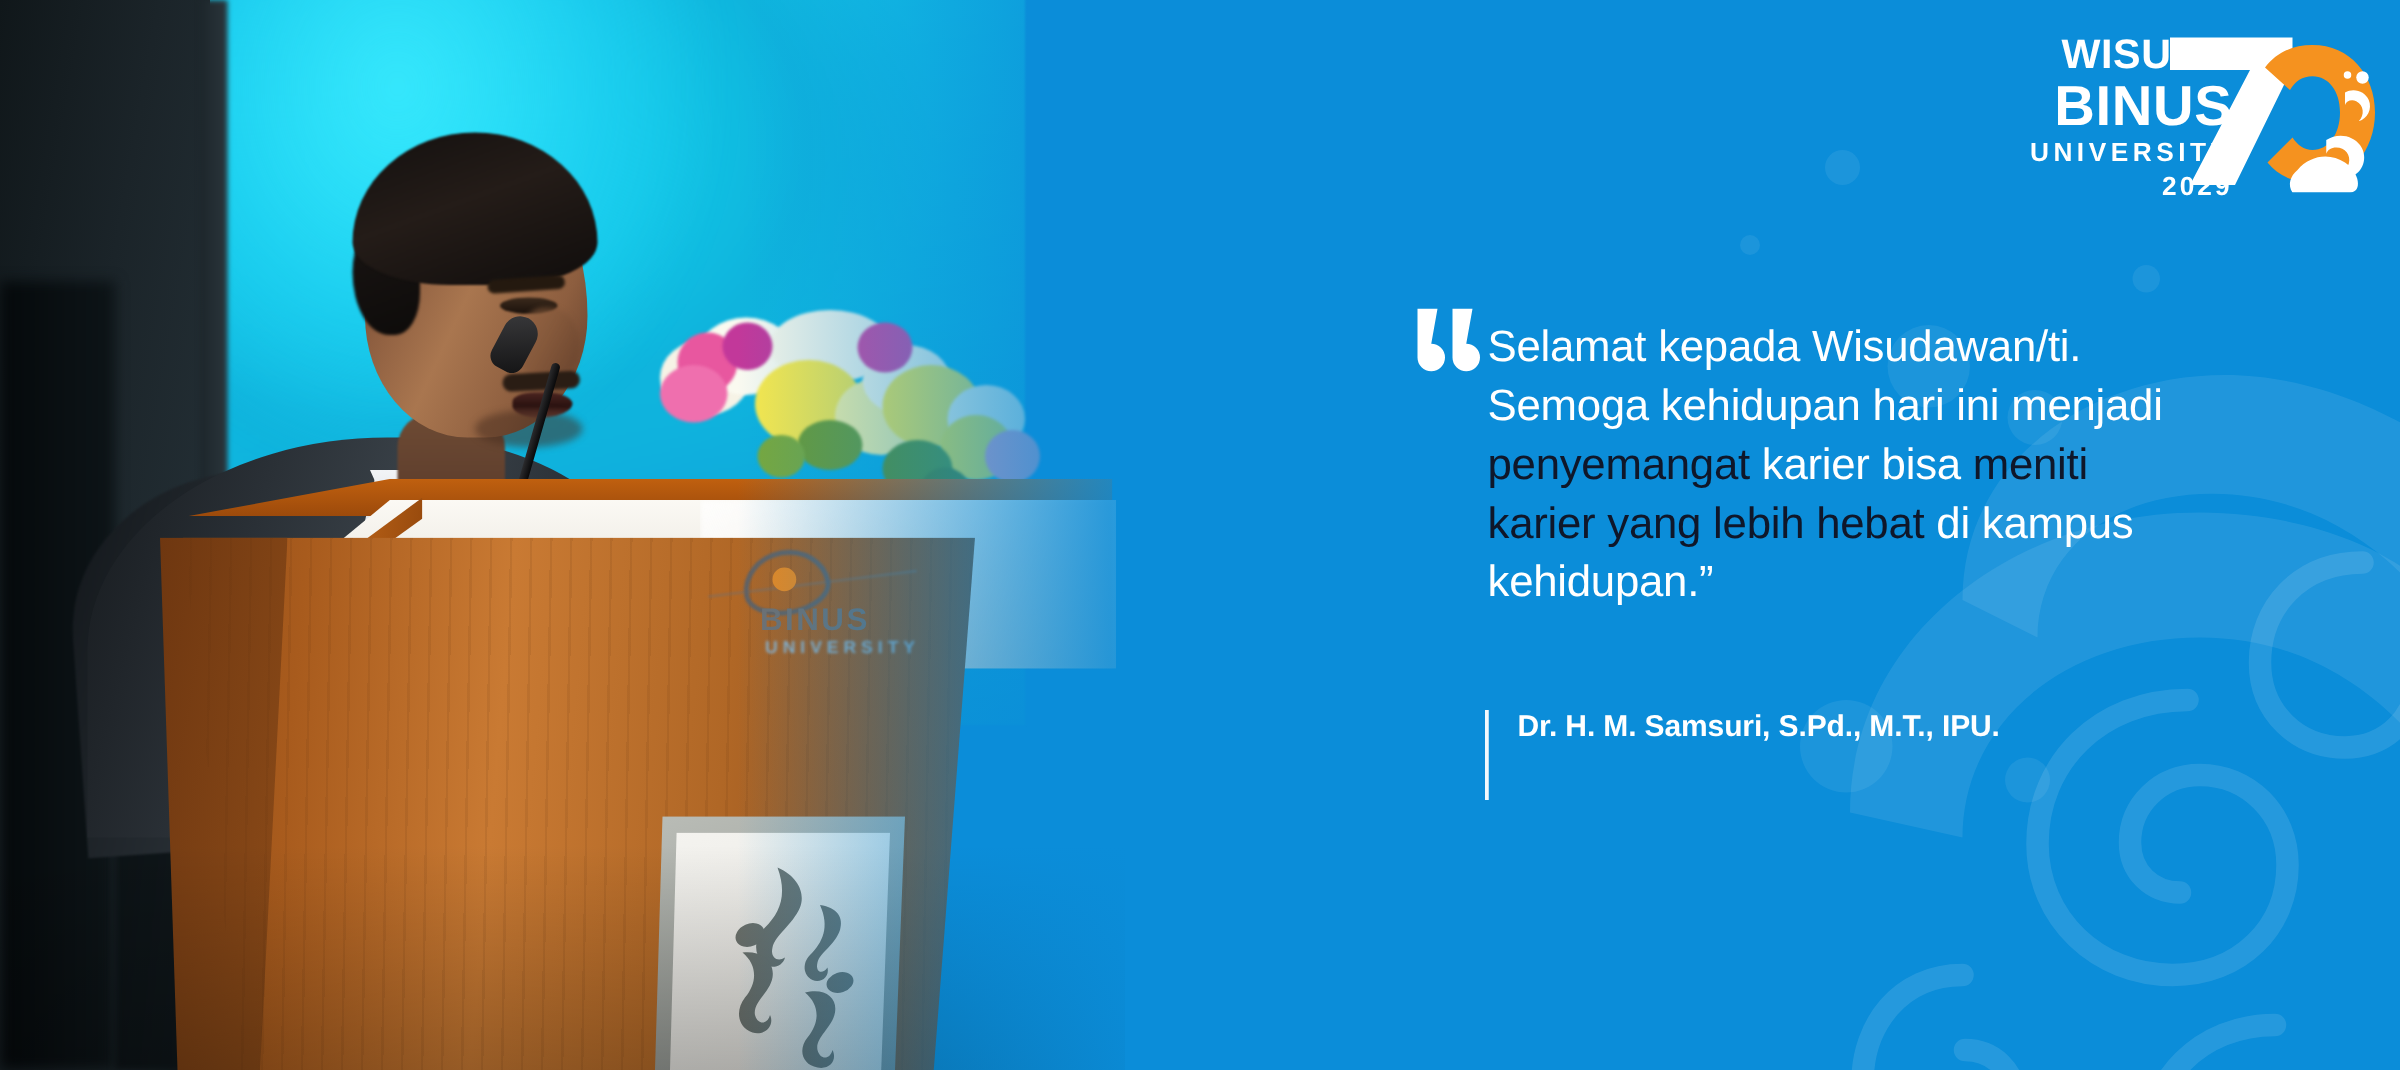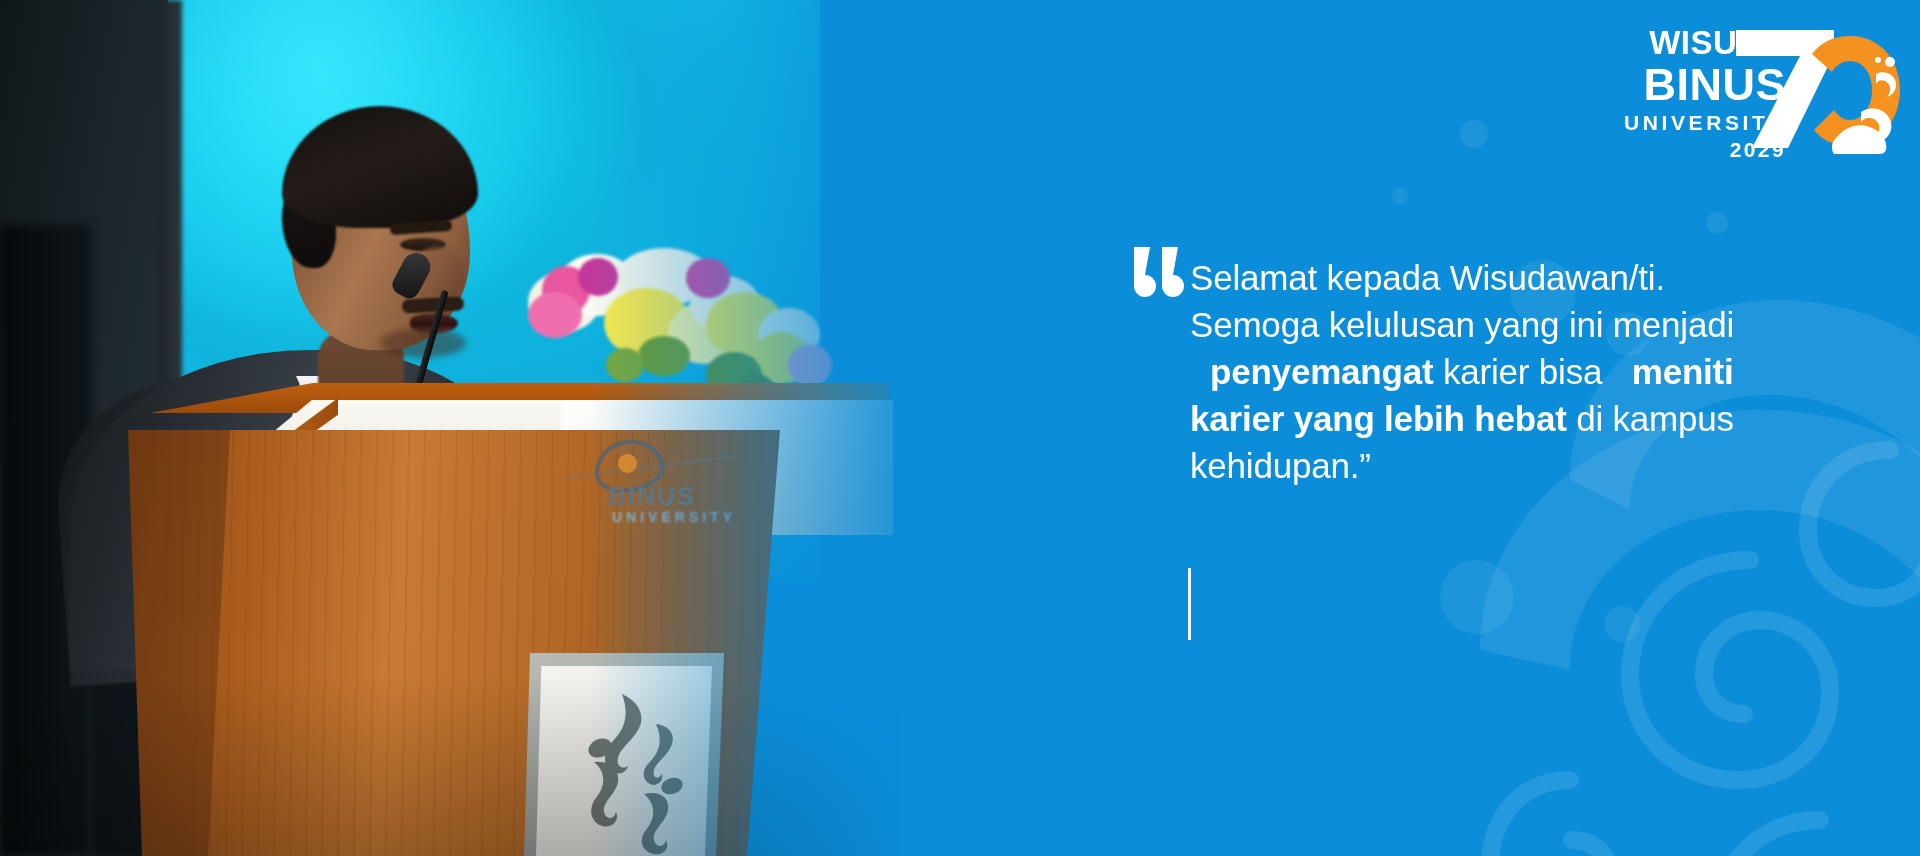--- a/index.html
+++ b/index.html
@@ -272,21 +272,21 @@
 
   
   .quote-wrap{position:absolute;left:0;top:0;width:1020px;height:856px;}
   .qmark{position:absolute;left:232px;top:245px;width:60px;height:60px;}
   .quote{
     position:absolute;left:290px;top:255px;width:560px;
     font:400 35px/1.34 "Liberation Sans",sans-serif;
     color:#ffffff;
     letter-spacing:-.2px;
   }
-  .quote b{font-weight:700;color:#ffffff;margin-left:20px;}
+  .quote b{font-weight:400;color:#0f172a;}
 
   .attrib{position:absolute;left:288px;top:566px;width:600px;padding-left:26px;}
   .attrib-bar{
     position:absolute;left:0;top:2px;width:3px;height:72px;background:#ffffff;opacity:.95;
   }
   .attrib-name{font:700 24px/1.3 "Liberation Sans",sans-serif;color:#fff;letter-spacing:-.1px;}
   .attrib-role{font:400 23px/1.35 "Liberation Sans",sans-serif;color:#fff;margin-top:3px;letter-spacing:-.1px;}
 </style>
 </head>
 <body>
@@ -430,20 +430,21 @@
     </div>
 
     <div class="quote-wrap">
       <svg class="qmark" viewBox="0 0 60 60">
         <g fill="#ffffff">
           <path d="M2 2 H18 L13 30 A11 11 0 1 1 2 41 Z"></path>
           <path d="M30 2 H46 L41 30 A11 11 0 1 1 30 41 Z"></path>
         </g>
       </svg>
 
-      <div class="quote"><span>Selamat kepada Wisudawan/ti. Semoga kelulusan yang ini menjadi </span><b>penyemangat</b><span> karier bisa </span><b>meniti karier yang lebih hebat</b><span> di kampus kehidupan.”</span></div>
+      <div class="quote"><span>Selamat kepada Wisudawan/ti. Semoga kehidupan hari ini menjadi </span><b>penyemangat</b><span> karier bisa </span><b>meniti karier yang lebih hebat</b><span> di kampus kehidupan.”</span></div>
 
       <div class="attrib">
         <div class="attrib-bar"></div>
+        <div class="attrib-name">Dr. H. M. Samsuri, S.Pd., M.T., IPU.</div>
       </div>
     </div>
   </div>
 </div>
 
 </body></html>

